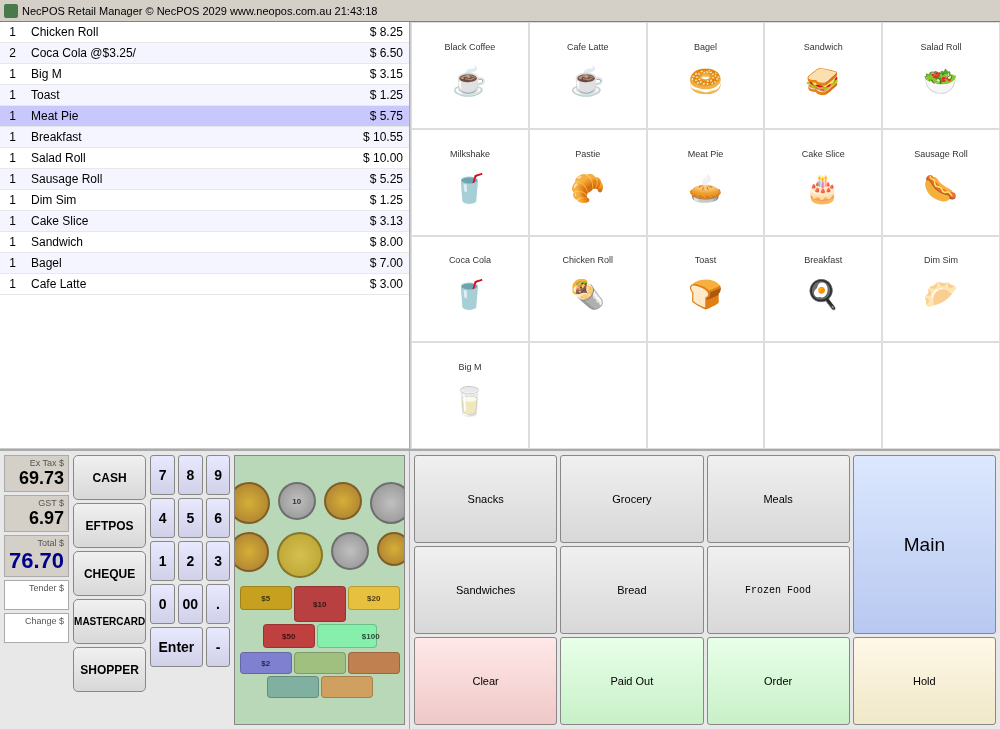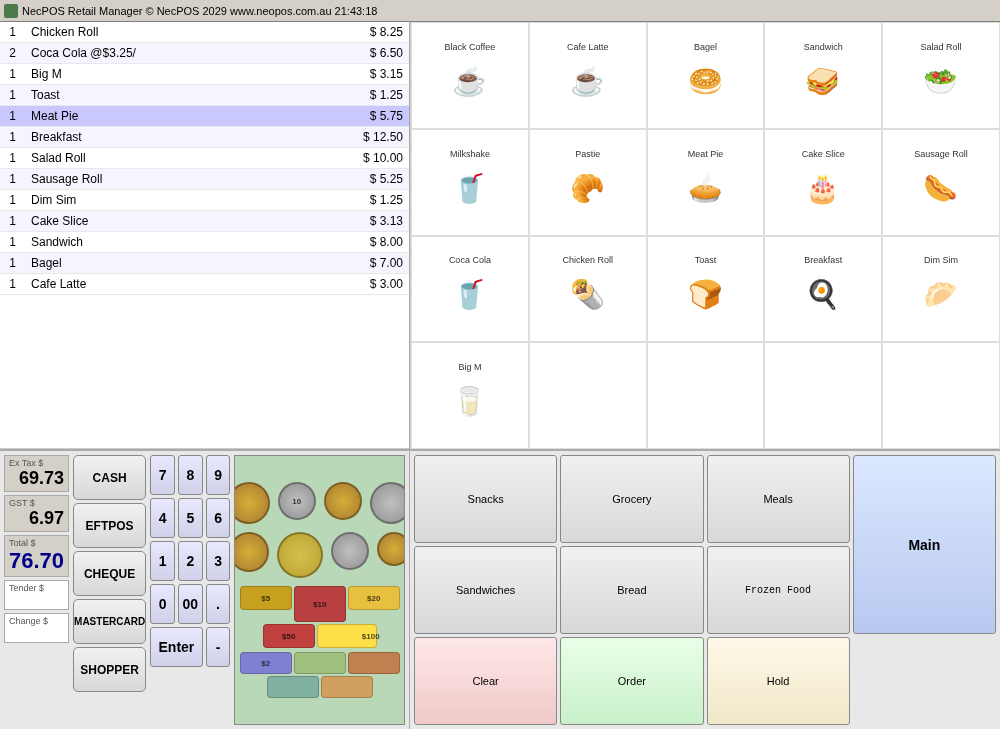--- a/index.html
+++ b/index.html
@@ -87,20 +87,21 @@
       gap: 3px;
     }
     .total-row {
       background: #d4d0c8;
       border: 1px solid #aaa;
       padding: 2px 4px;
     }
     .total-label {
       font-size: 9px;
       color: #555;
+      text-align: right;
     }
     .total-value {
       font-size: 18px;
       font-weight: bold;
       color: #000;
       text-align: right;
     }
     .total-value.large {
       font-size: 22px;
       color: #00008b;
@@ -259,22 +260,22 @@
       border-radius: 3px;
       font-size: 11px;
       cursor: pointer;
       display: flex;
       align-items: center;
       justify-content: center;
       text-align: center;
     }
     .cat-btn.main-btn {
       background: linear-gradient(to bottom, #dce8ff, #b8c8f0);
-      font-weight: bold;
-      font-size: 14px;
+      font-weight: normal;
+      font-size: 19px;
       grid-row: span 2;
     }
     .cat-btn.clear-btn {
       background: linear-gradient(to bottom, #ffe8e8, #f0c8c8);
     }
     .cat-btn.action-btn {
       background: linear-gradient(to bottom, #e8ffe8, #c8f0c8);
     }
     .cat-btn.hold-btn {
       background: linear-gradient(to bottom, #fff8e8, #f0e8c8);
@@ -320,21 +321,21 @@
       <td class="price">$ 1.25</td>
     </tr>
             <tr class="selected">
       <td class="qty">1</td>
       <td class="name">Meat Pie</td>
       <td class="price">$ 5.75</td>
     </tr>
             <tr>
       <td class="qty">1</td>
       <td class="name">Breakfast</td>
-      <td class="price">$ 12.50</td>
+      <td class="price">$ 10.55</td>
     </tr>
             <tr>
       <td class="qty">1</td>
       <td class="name">Salad Roll</td>
       <td class="price">$ 10.00</td>
     </tr>
             <tr>
       <td class="qty">1</td>
       <td class="name">Sausage Roll</td>
       <td class="price">$ 5.25</td>
@@ -431,21 +432,21 @@
           <div class="coin" style="width:40px;height:40px;background:radial-gradient(circle, #d4af37, #a87932);"></div>
           <div class="coin" style="width:46px;height:46px;background:radial-gradient(circle, #d4c050, #b8a030);"></div>
           <div class="coin" style="width:38px;height:38px;background:radial-gradient(circle, #c0c0c0, #909090);"></div>
           <div class="coin" style="width:34px;height:34px;background:radial-gradient(circle, #d4af37, #a87932);"></div>
         </div>
         <div class="notes-row">
           <div class="note" style="width:52px;height:24px;background:#c8a020;">$5</div>
           <div class="note" style="width:52px;height:36px;background:#b84040;">$10</div>
           <div class="note" style="width:52px;height:24px;background:#e8c040;">$20</div>
           <div class="note" style="width:52px;height:24px;background:#c04040;">$50</div>
-          <div class="note" style="width:60px;height:24px;background:#fde047;padding-left:48px;">$100</div>
+          <div class="note" style="width:60px;height:24px;background:#86efac;padding-left:48px;">$100</div>
         </div>
         <div class="notes-row" style="margin-top:4px;">
           <div class="note" style="width:52px;height:22px;background:#8080d0;">$2</div>
           <div class="note" style="width:52px;height:22px;background:#a0c080;"></div>
           <div class="note" style="width:52px;height:22px;background:#c08050;"></div>
           <div class="note" style="width:52px;height:22px;background:#80b0a0;"></div>
           <div class="note" style="width:52px;height:22px;background:#d0a060;"></div>
         </div>
       </div>
     </div>
@@ -527,19 +528,20 @@
     <div class="category-panel">
       <div class="cat-grid">
         <div class="cat-btn">Snacks</div>
         <div class="cat-btn">Grocery</div>
         <div class="cat-btn">Meals</div>
         <div class="cat-btn main-btn" style="grid-row: span 2;">Main</div>
         <div class="cat-btn">Sandwiches</div>
         <div class="cat-btn">Bread</div>
         <div class="cat-btn" style="font-size:10px;text-align:center;font-family:Liberation Mono, monospace;">Frozen Food</div>
         <div class="cat-btn clear-btn">Clear</div>
+        <div class="cat-btn action-btn">Paid Out</div>
         <div class="cat-btn action-btn">Order</div>
         <div class="cat-btn hold-btn">Hold</div>
       </div>
     </div>
   </div>
 
 </div>
 
 </body></html>

